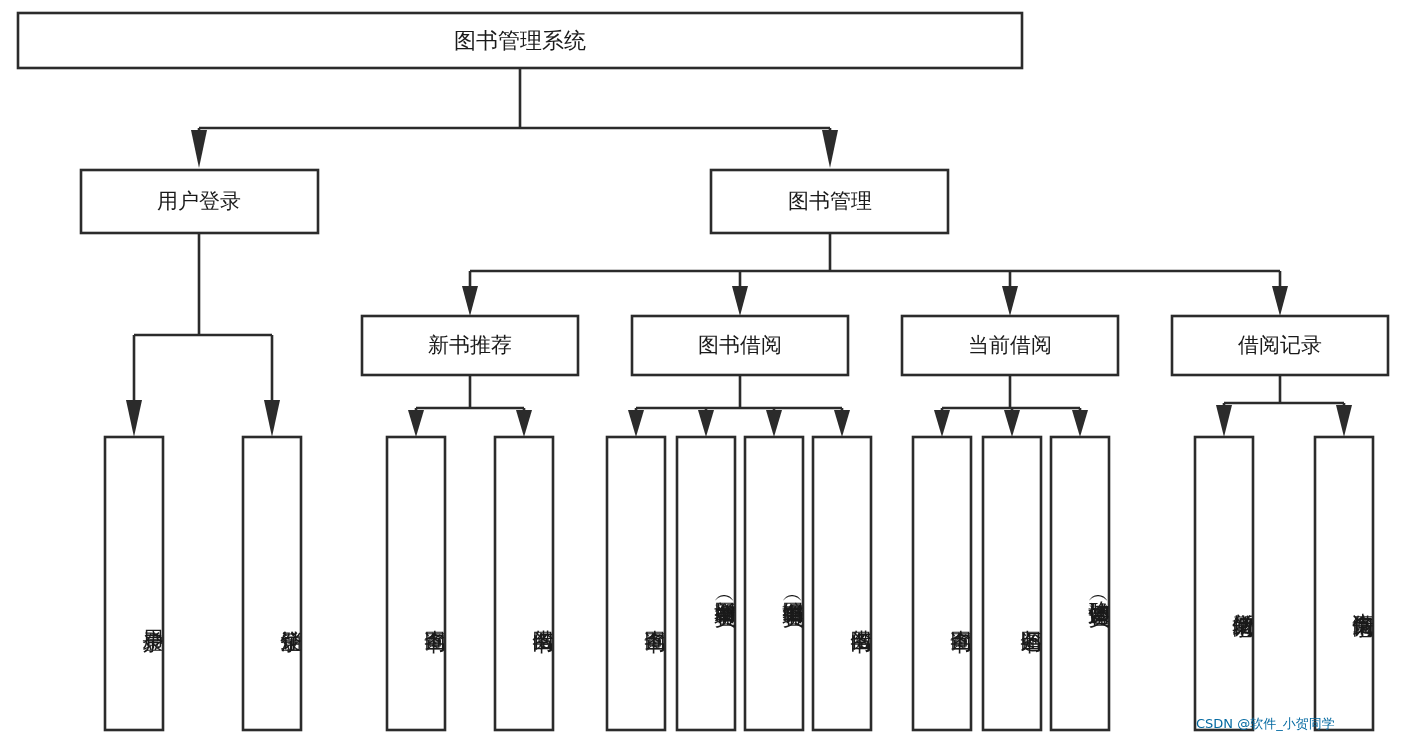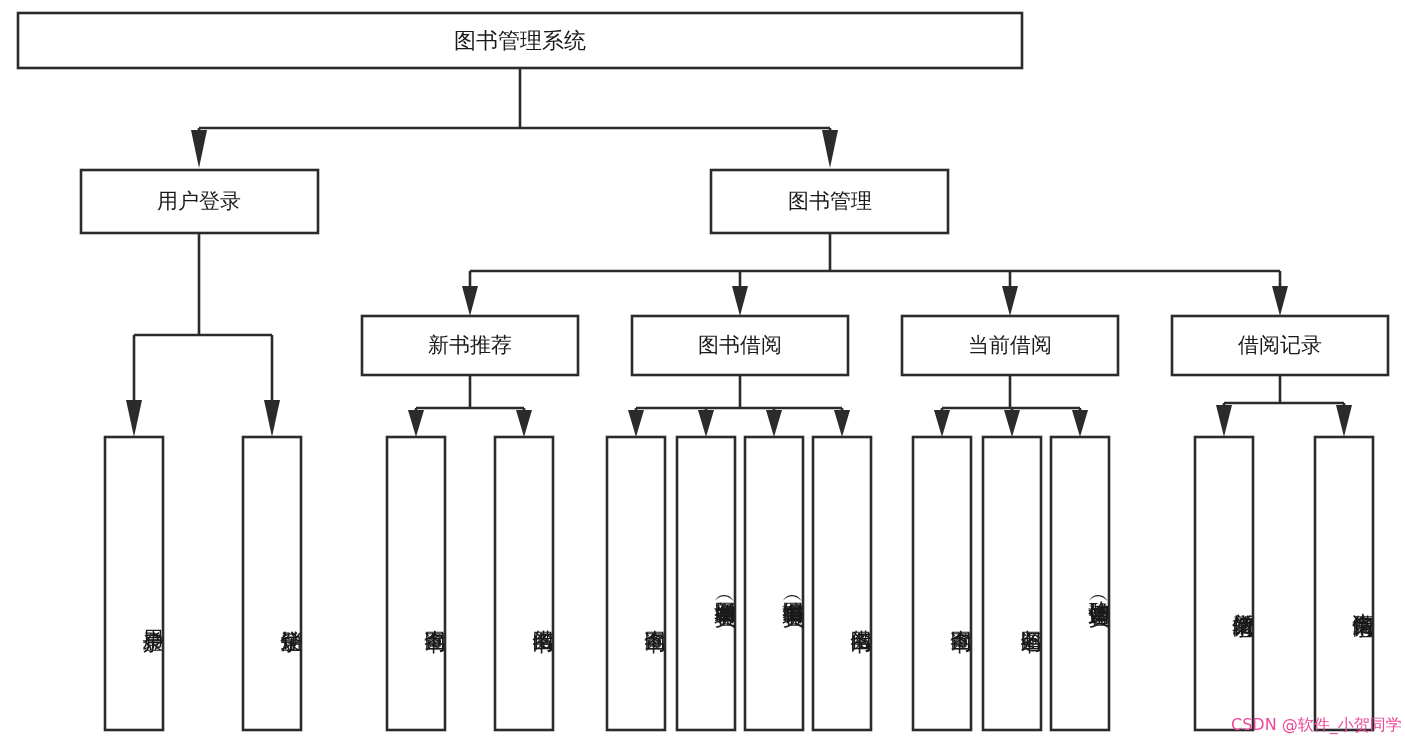--- a/index.html
+++ b/index.html
@@ -67,24 +67,23 @@
     text-align: center;
     display: flex;
     align-items: flex-start;
     justify-content: center;
     white-space: nowrap;
     pointer-events: none;
   }
   .watermark {
     position: absolute;
     font-family: "DejaVu Sans", "Liberation Sans", sans-serif;
-    font-size: 16px;
-    color: #ec4899;
+    font-size: 13px;
+    color: #0369a1;
     white-space: nowrap;
-    margin-left: 35px;
   }
 </style>
 </head>
 <body>
 
 <div id="diagram-root">
 
   <svg id="flow" viewBox="0 0 1405 747" xmlns="http://www.w3.org/2000/svg">
 
     <g>

